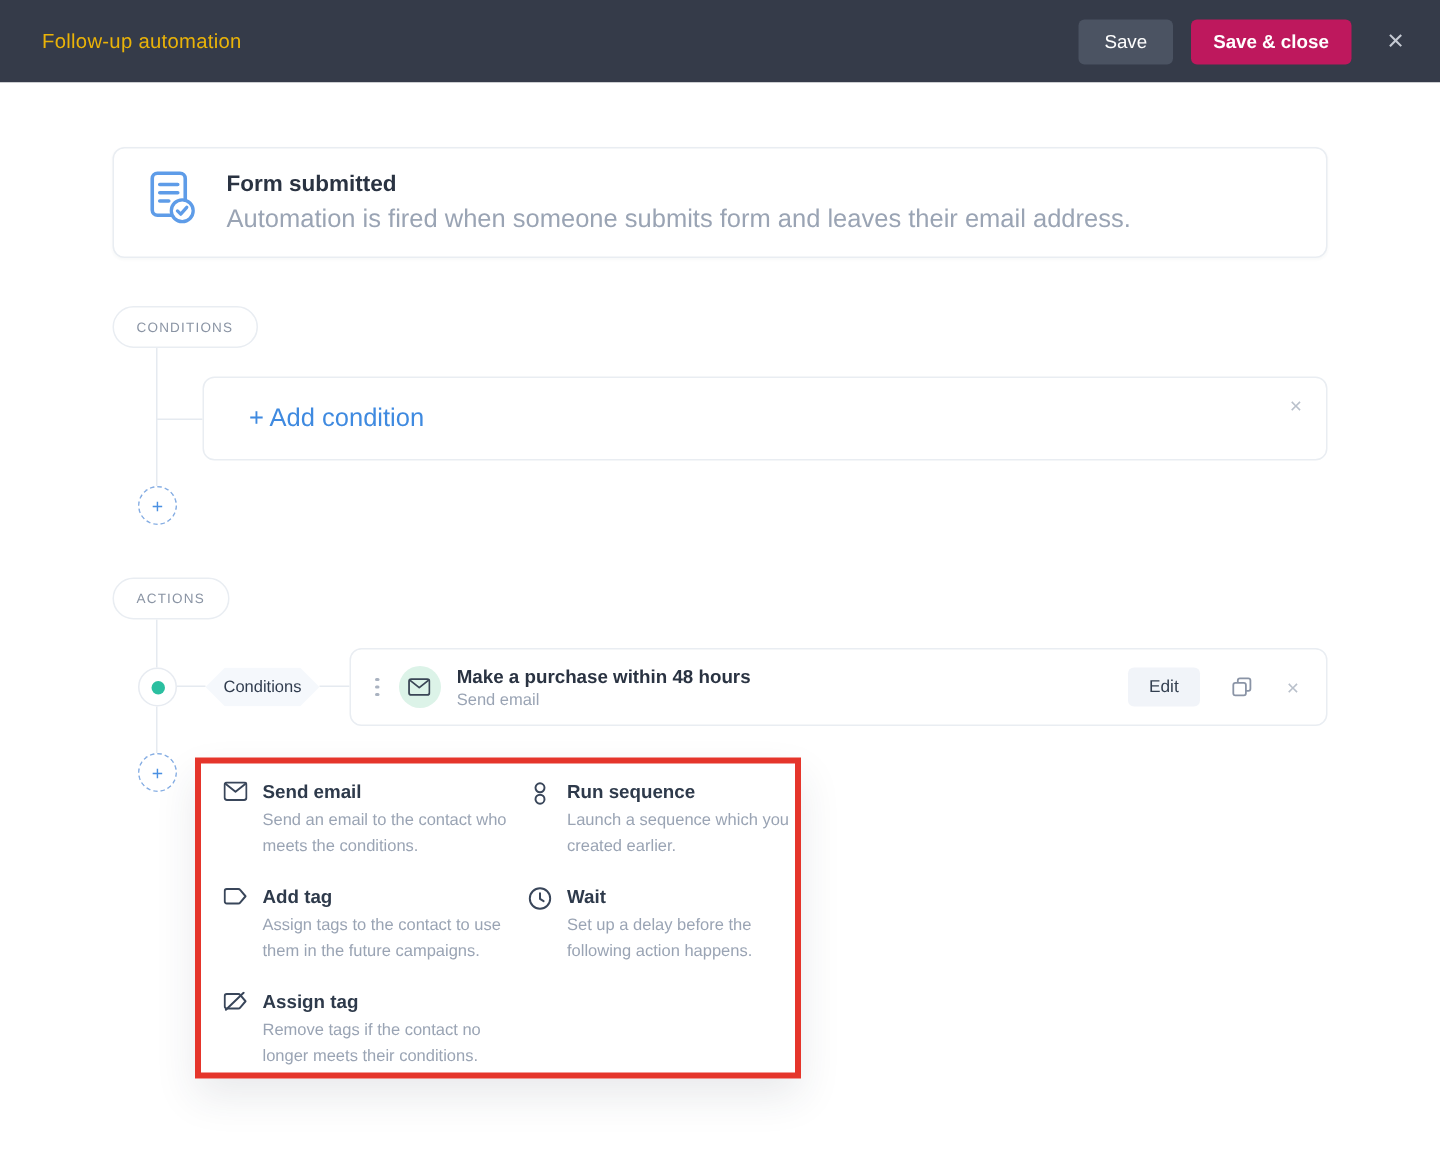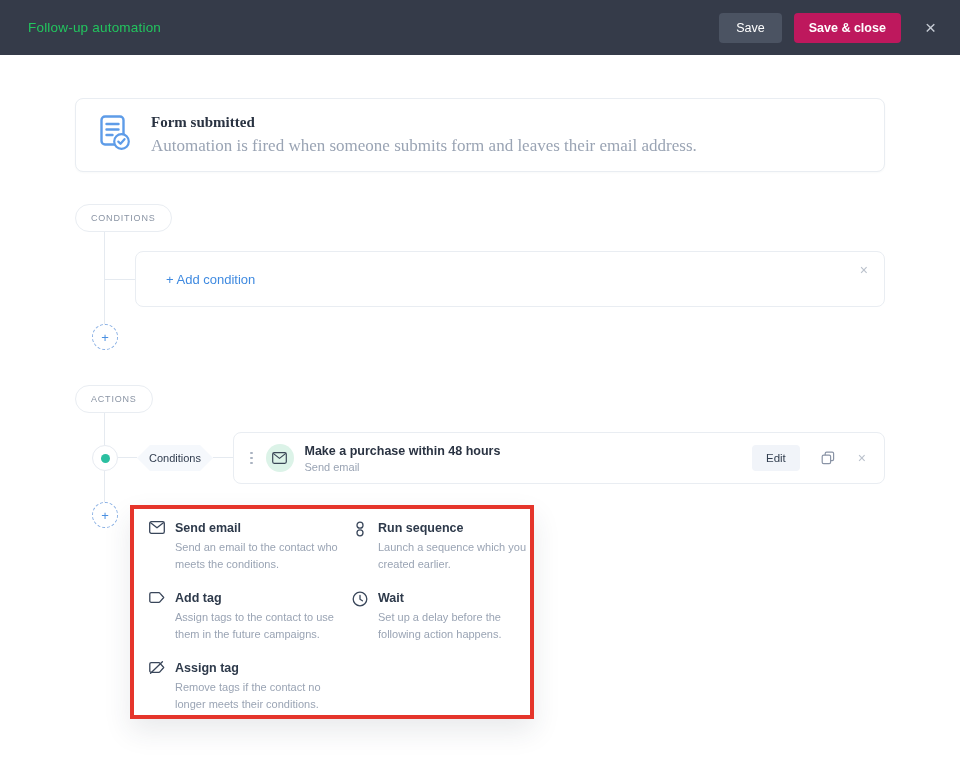--- a/index.html
+++ b/index.html
@@ -2,51 +2,51 @@
 <html><head>
 <meta charset="utf-8">
 <style>
   * { margin:0; padding:0; box-sizing:border-box; }
   html,body { width:960px; height:780px; overflow:hidden; background:#fff;
     font-family:"Liberation Sans", sans-serif; }
 
   
   .header { position:absolute; left:0; top:0; width:960px; height:55px;
     background:#353B49; display:flex; align-items:center; padding:0 18px 0 28px; }
-  .header-title { flex:1; color:#22c55e; font-size:13.5px; letter-spacing:.2px; }
+  .header-title { flex:1; color:#eab308; font-size:13.5px; letter-spacing:.2px; }
   .btn { border:none; border-radius:4px; font-size:12.5px; color:#fff;
     cursor:pointer; font-family:"Liberation Sans", sans-serif; }
   .btn-save { background:#4B5362; padding:8px 17px; }
   .btn-save-close { background:#be185d; padding:8px 15px; margin-left:12px; font-weight:bold; }
   .header-close { margin-left:18px; color:#C6CBD4; font-size:19px; line-height:1;
     cursor:pointer; padding:4px 6px; }
 
   
   .canvas { position:absolute; left:0; top:55px; width:960px; height:725px; background:#fff; }
   .card { position:absolute; background:#fff; border:1px solid #E9EDF2; border-radius:8px; }
 
   
   .trigger-card { left:75px; top:43px; width:810px; height:74px;
     display:flex; align-items:center; padding:0 24px; gap:20px;
-    box-shadow:0 1px 2px rgba(40,50,70,.03);font-family:Liberation Serif, serif; }
+    box-shadow:0 1px 2px rgba(40,50,70,.03); }
   .trigger-title { font-size:15px; font-weight:bold; color:#2A3342; margin-bottom:5px; }
   .trigger-desc { font-size:17px; color:#9AA4B4; }
 
   
   .pill { position:absolute; height:28px; border:1px solid #E9EDF2; border-radius:14px;
     display:flex; align-items:center; padding:0 15px; font-size:9px; letter-spacing:.8px;
     color:#8A94A4; background:#fff; z-index:2; }
 
   
   .line { position:absolute; background:#E5EAF0; }
 
   
   .condition-card { left:135px; top:196px; width:750px; height:56px;
     display:flex; align-items:center; padding:0 30px; }
-  .add-condition { color:#3F8AE0; font-size:13px; cursor:pointer; }
+  .add-condition { color:#3F8AE0; font-size:17px; cursor:pointer; }
   .cond-close { position:absolute; right:12px; top:8px; color:#B9C0CB; font-size:14px;
     cursor:pointer; padding:2px 4px; }
 
   
   .plus-circle { position:absolute; width:26px; height:26px; border-radius:50%;
     border:1px dashed #85ADE3; display:flex; align-items:center; justify-content:center;
     color:#4A90E2; font-size:13px; background:#fff; cursor:pointer; z-index:2; }
 
   
   .dot-node { position:absolute; left:92px; top:390px; width:26px; height:26px;

